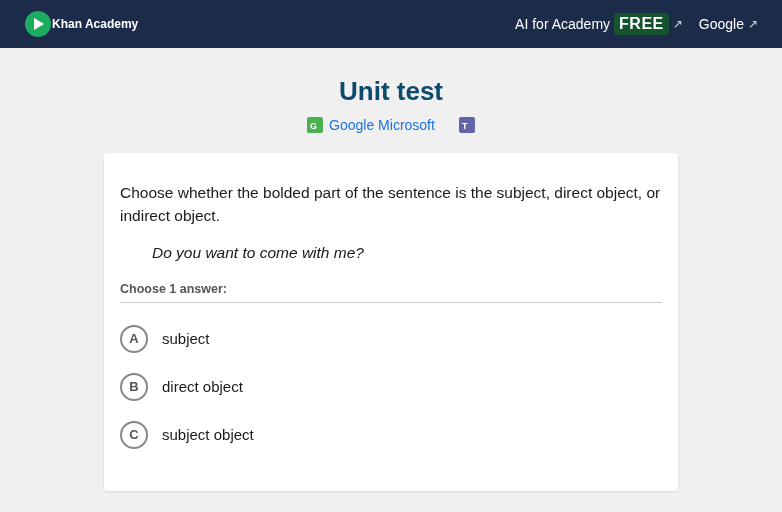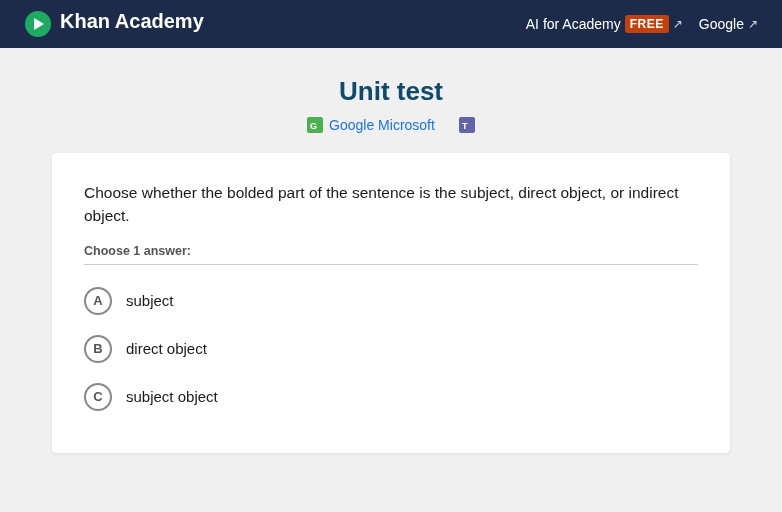--- a/index.html
+++ b/index.html
@@ -14,25 +14,24 @@
     .navbar {
       background: #1c2b4a;
       display: flex;
       align-items: center;
       padding: 0 24px;
       height: 48px;
       gap: 32px;
     }
     .navbar-brand {
       display: flex;
-      align-items: flex-start;
-      gap: 8px;
+      align-items: center;
       color: white;
       font-weight: 700;
-      font-size: 20px;
+      font-size: 12px;
     }
     .brand-icon {
       width: 28px;
       height: 28px;
     }
     .navbar-right {
       margin-left: auto;
       display: flex;
       align-items: center;
       gap: 16px;
@@ -40,23 +39,23 @@
     .nav-link {
       color: white;
       font-size: 14px;
       text-decoration: none;
       display: flex;
       align-items: center;
       gap: 4px;
       cursor: pointer;
     }
     .free-badge {
-      background: #c2410c;
+      background: #14532d;
       color: white;
-      font-size: 12px;
+      font-size: 16px;
       font-weight: 700;
       padding: 2px 5px;
       border-radius: 3px;
       letter-spacing: 0.5px;
     }
     .ext-icon {
       font-size: 12px;
       opacity: 0.8;
     }
 
@@ -97,23 +96,23 @@
       width: 16px;
       height: 16px;
       display: inline-flex;
       align-items: center;
       justify-content: center;
     }
 
     
     .question-card {
       background: white;
-      margin: 0 52px;
+      margin: 0 104px;
       border-radius: 4px;
-      padding: 28px 32px 32px;
+      padding: 28px 16px 32px;
       box-shadow: 0 1px 3px rgba(0,0,0,0.1);
     }
     .question-text {
       font-size: 15.5px;
       color: #1a1a1a;
       line-height: 1.5;
       margin-bottom: 16px;
       font-weight: 400;
     }
     .question-sentence {
@@ -208,20 +207,21 @@
             <rect width="16" height="16" rx="2" fill="#6264a7"></rect>
             <text x="3" y="12" font-size="9" fill="white" font-weight="bold">T</text>
           </svg>
         </span>
       </a>
     </div>
   </div>
 
   <div class="question-card">
     <p class="question-text">Choose whether the bolded part of the sentence is the subject, direct object, or indirect object.</p>
+    <p class="question-sentence">Do you want to come with me?</p>
     <p class="choose-label">Choose 1 answer:</p>
     <hr class="divider">
 
     <div class="option">
       <div class="option-circle">
         <span>A</span>
       </div>
       <span class="option-label">subject</span>
     </div>
 

